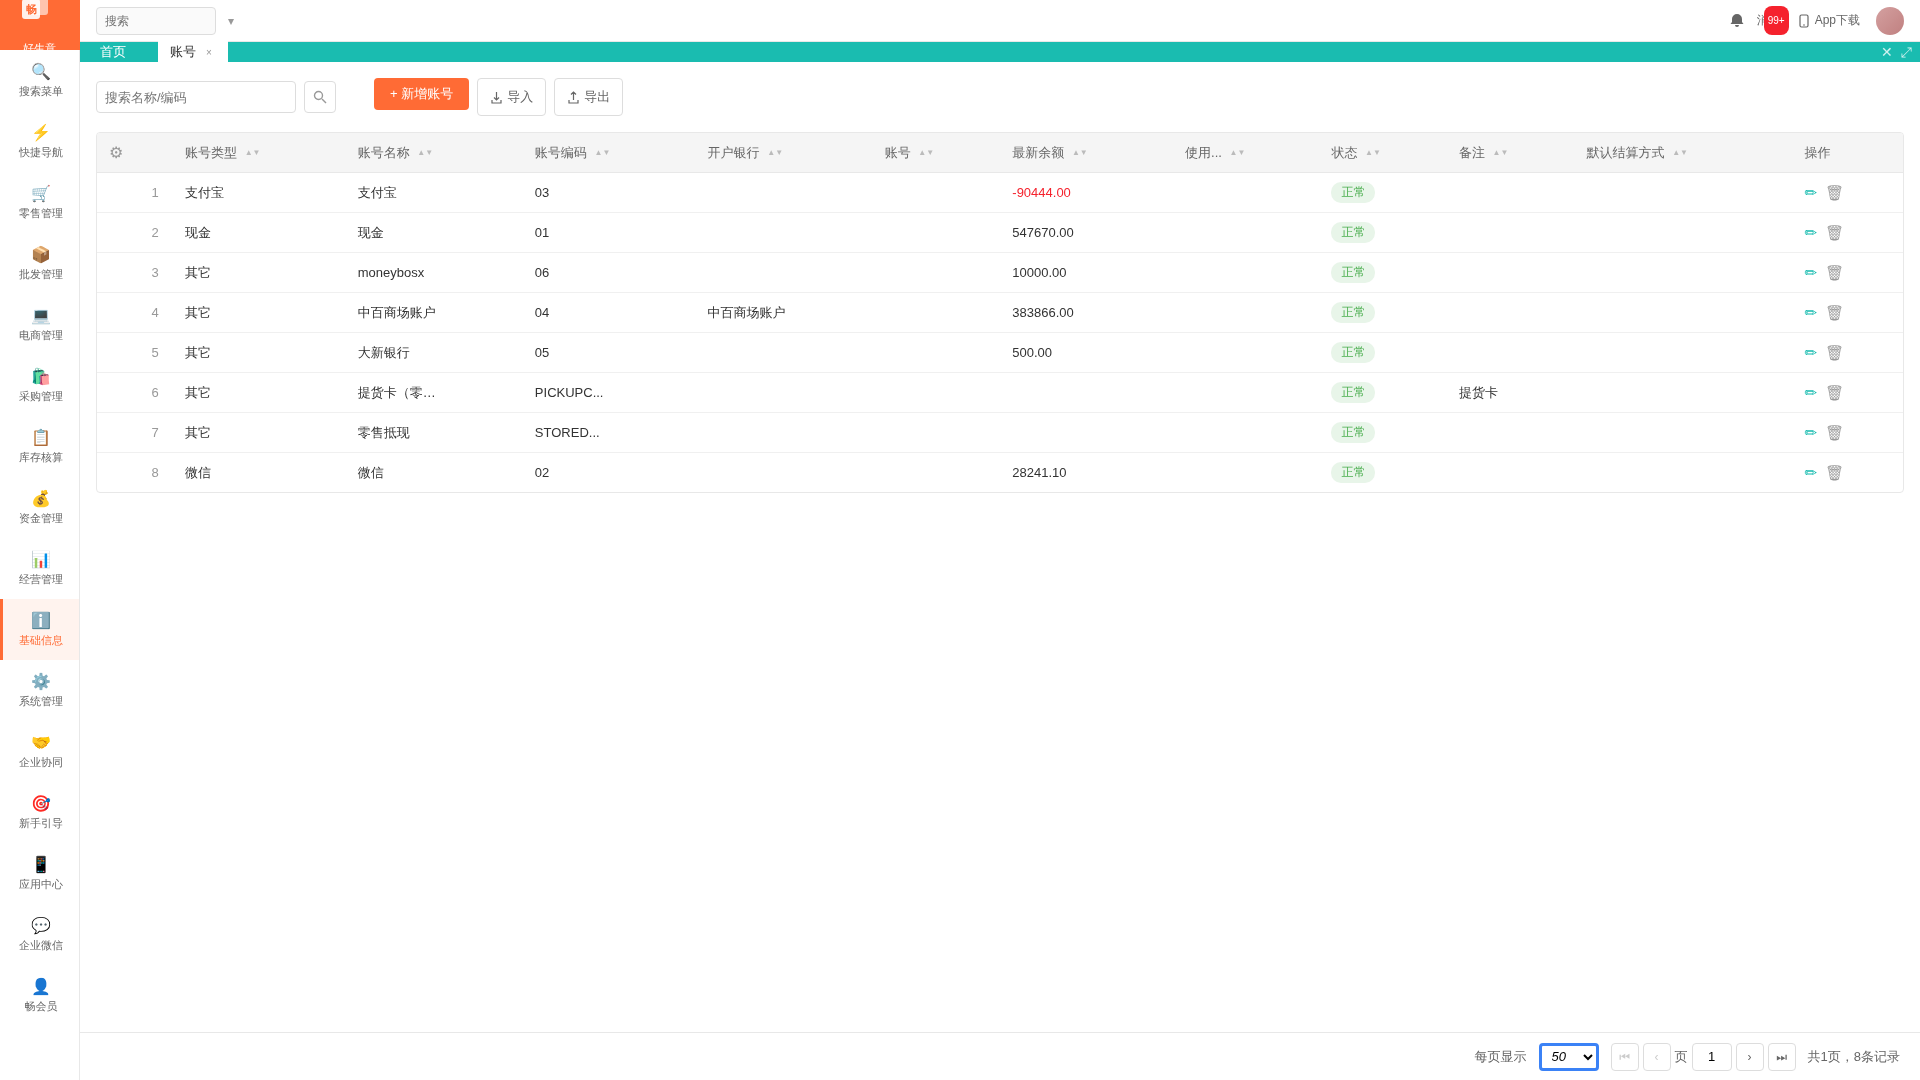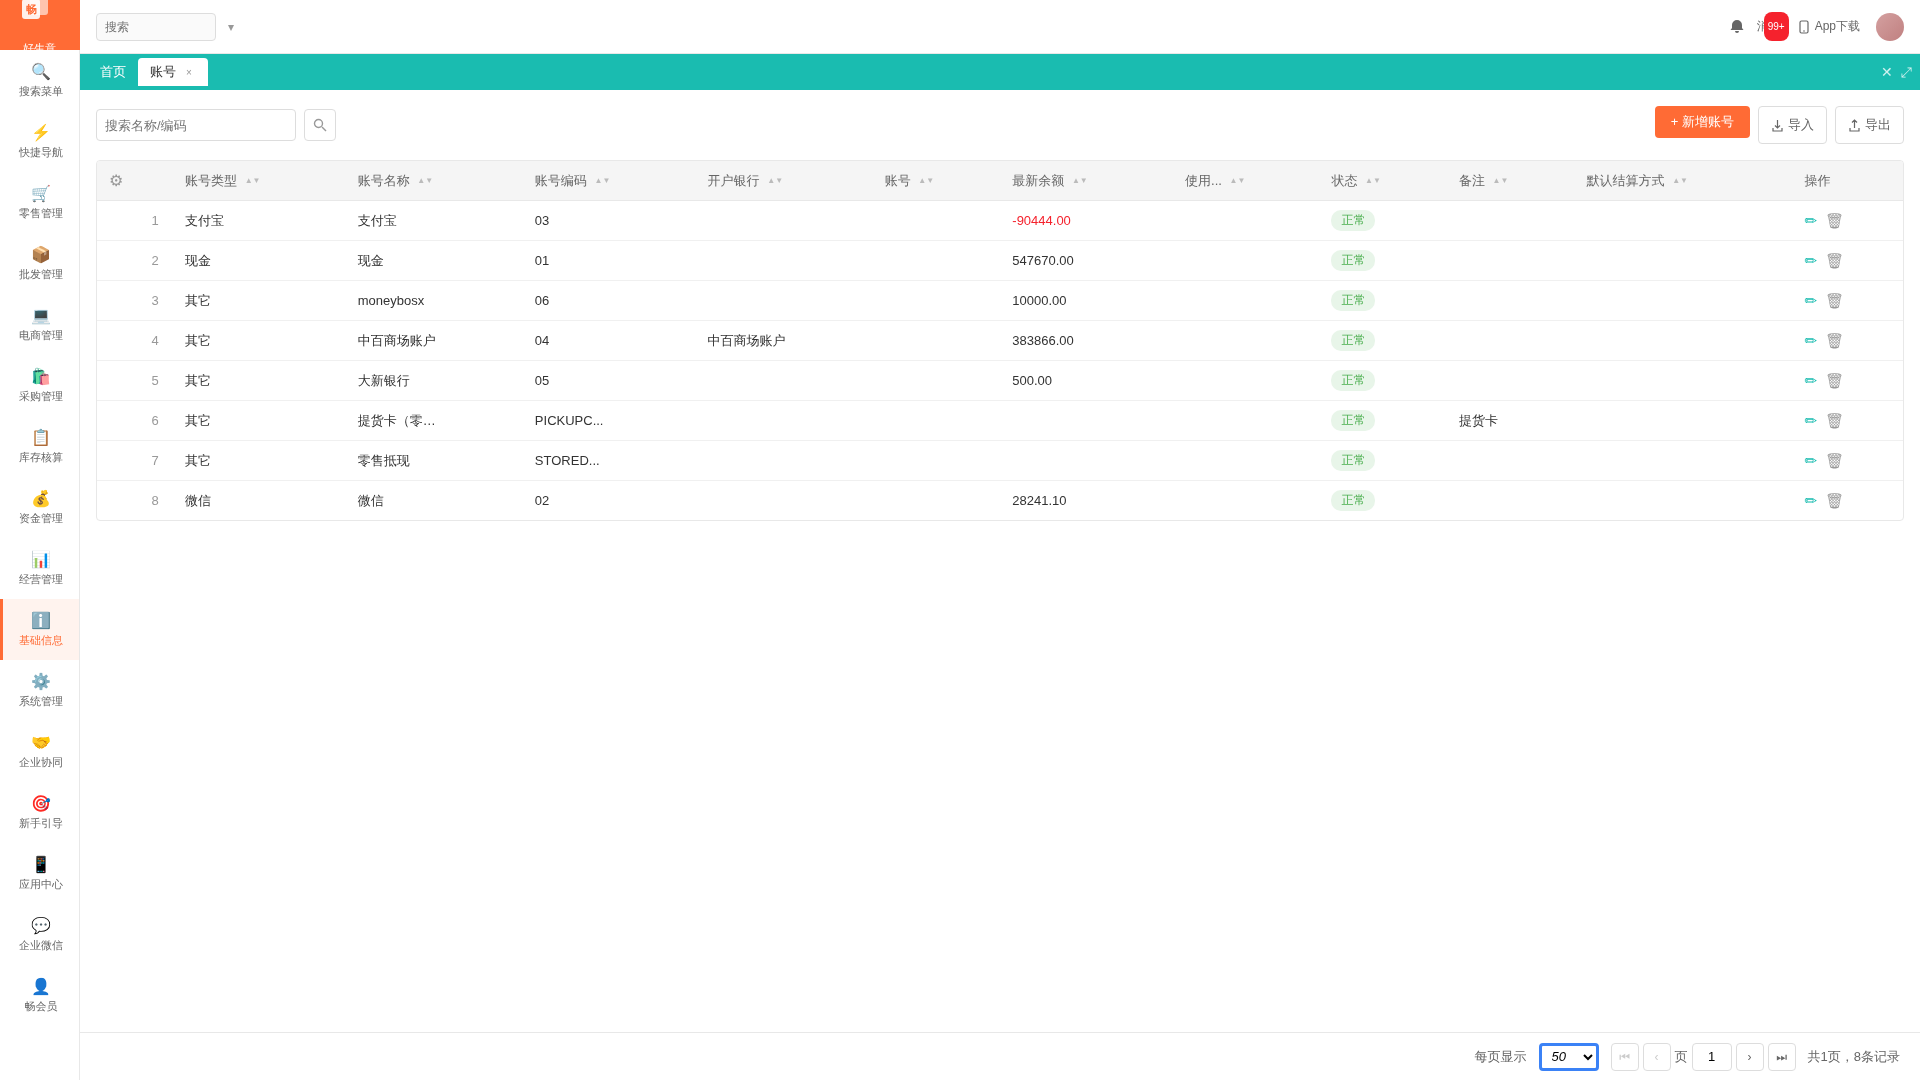--- a/index.html
+++ b/index.html
@@ -12,44 +12,44 @@
     .sidebar-nav { width: 100%; flex: 1; overflow-y: auto; }
     .sidebar-item { width: 100%; padding: 12px 0; display: flex; flex-direction: column; align-items: center; cursor: pointer; color: #666; font-size: 12px; border-left: 3px solid transparent; }
     .sidebar-item.active { background: #fff3ee; color: #ff6b35; border-left: 3px solid #ff6b35; }
     .sidebar-item-icon { font-size: 16px; margin-bottom: 3px; }
     .sidebar-item-label { font-size: 11px; text-align: center; }
 
     
     .main { flex: 1; display: flex; flex-direction: column; overflow: hidden; }
 
     
-    .topbar { height: 54px; background: #fff; border-bottom: 1px solid #e8e8e8; display: flex; align-items: center; justify-content: space-between; padding: 0 16px; flex-shrink: 0; }
+    .topbar { height: 42px; background: #fff; border-bottom: 1px solid #e8e8e8; display: flex; align-items: center; justify-content: space-between; padding: 0 16px; flex-shrink: 0; }
     .topbar-left { display: flex; align-items: center; gap: 12px; }
     .search-box { width: 120px; height: 28px; border: 1px solid #ddd; border-radius: 4px; padding: 0 8px; font-size: 12px; color: #999; background: #fafafa; }
     .dropdown-arrow { color: #999; font-size: 12px; cursor: pointer; }
     .topbar-right { display: flex; align-items: center; gap: 16px; }
     .msg-btn { display: flex; align-items: center; gap: 12px; color: #666; font-size: 12px; cursor: pointer; position: relative; }
     .badge { position: absolute; top: -6px; right: -8px; background: #f5222d; color: #fff; font-size: 10px; border-radius: 8px; padding: 9px 4px; min-width: 16px; text-align: center; }
     .app-download { display: flex; align-items: center; gap: 4px; color: #666; font-size: 12px; cursor: pointer; }
     .avatar { width: 28px; height: 28px; border-radius: 50%; background: #ccc; overflow: hidden; }
     .avatar-inner { width: 100%; height: 100%; background: linear-gradient(135deg, #d4a0a0, #c08080); }
 
     
-    .tabbar { height: 36px; background: #1abcb0; display: flex; align-items: center; padding: 0 8px; gap: 0; flex-shrink: 0; }
+    .tabbar { height: 20px; background: #1abcb0; display: flex; align-items: center; padding: 0 8px; gap: 20px; flex-shrink: 0; }
     .tab { height: 28px; padding: 0 12px; border-radius: 4px 4px 0 0; display: flex; align-items: center; gap: 6px; cursor: pointer; font-size: 13px; color: #fff; }
     .tab.active { background: #fff; color: #333; }
     .tab-close-btn { width: 14px; height: 14px; border-radius: 50%; display: flex; align-items: center; justify-content: center; font-size: 10px; color: #999; }
     .tab-window-btns { margin-left: auto; display: flex; gap: 8px; }
     .tab-window-btn { color: #fff; font-size: 14px; cursor: pointer; opacity: 0.8; }
 
     
     .page-content { flex: 1; padding: 16px; overflow: auto; background: #fff; }
 
     
-    .toolbar { display: flex; align-items: center; justify-content: space-between; margin-bottom: 16px; }
+    .toolbar { display: flex; align-items: center; margin-bottom: 16px; }
     .search-area { display: flex; align-items: center; gap: 8px; }
     .search-input { width: 200px; height: 32px; border: 1px solid #ddd; border-radius: 4px; padding: 0 8px; font-size: 13px; }
     .search-icon-btn { width: 32px; height: 32px; border: 1px solid #ddd; border-radius: 4px; background: #fff; cursor: pointer; display: flex; align-items: center; justify-content: center; color: #999; }
     .btn-group { display: flex; gap: 8px; }
     .btn-primary { height: 32px; padding: 0 16px; background: #ff6b35; color: #fff; border: none; border-radius: 4px; cursor: pointer; font-size: 13px; white-space: nowrap; margin-left: 38px; }
     .btn-outline { height: 38px; padding: 0 12px; background: #fff; color: #666; border: 1px solid #ddd; border-radius: 4px; cursor: pointer; font-size: 13px; display: flex; align-items: center; gap: 4px; }
 
     
     .table-wrap { border: 1px solid #e8e8e8; border-radius: 4px; overflow: hidden; }
     table { width: 100%; border-collapse: collapse; font-size: 13px; }

